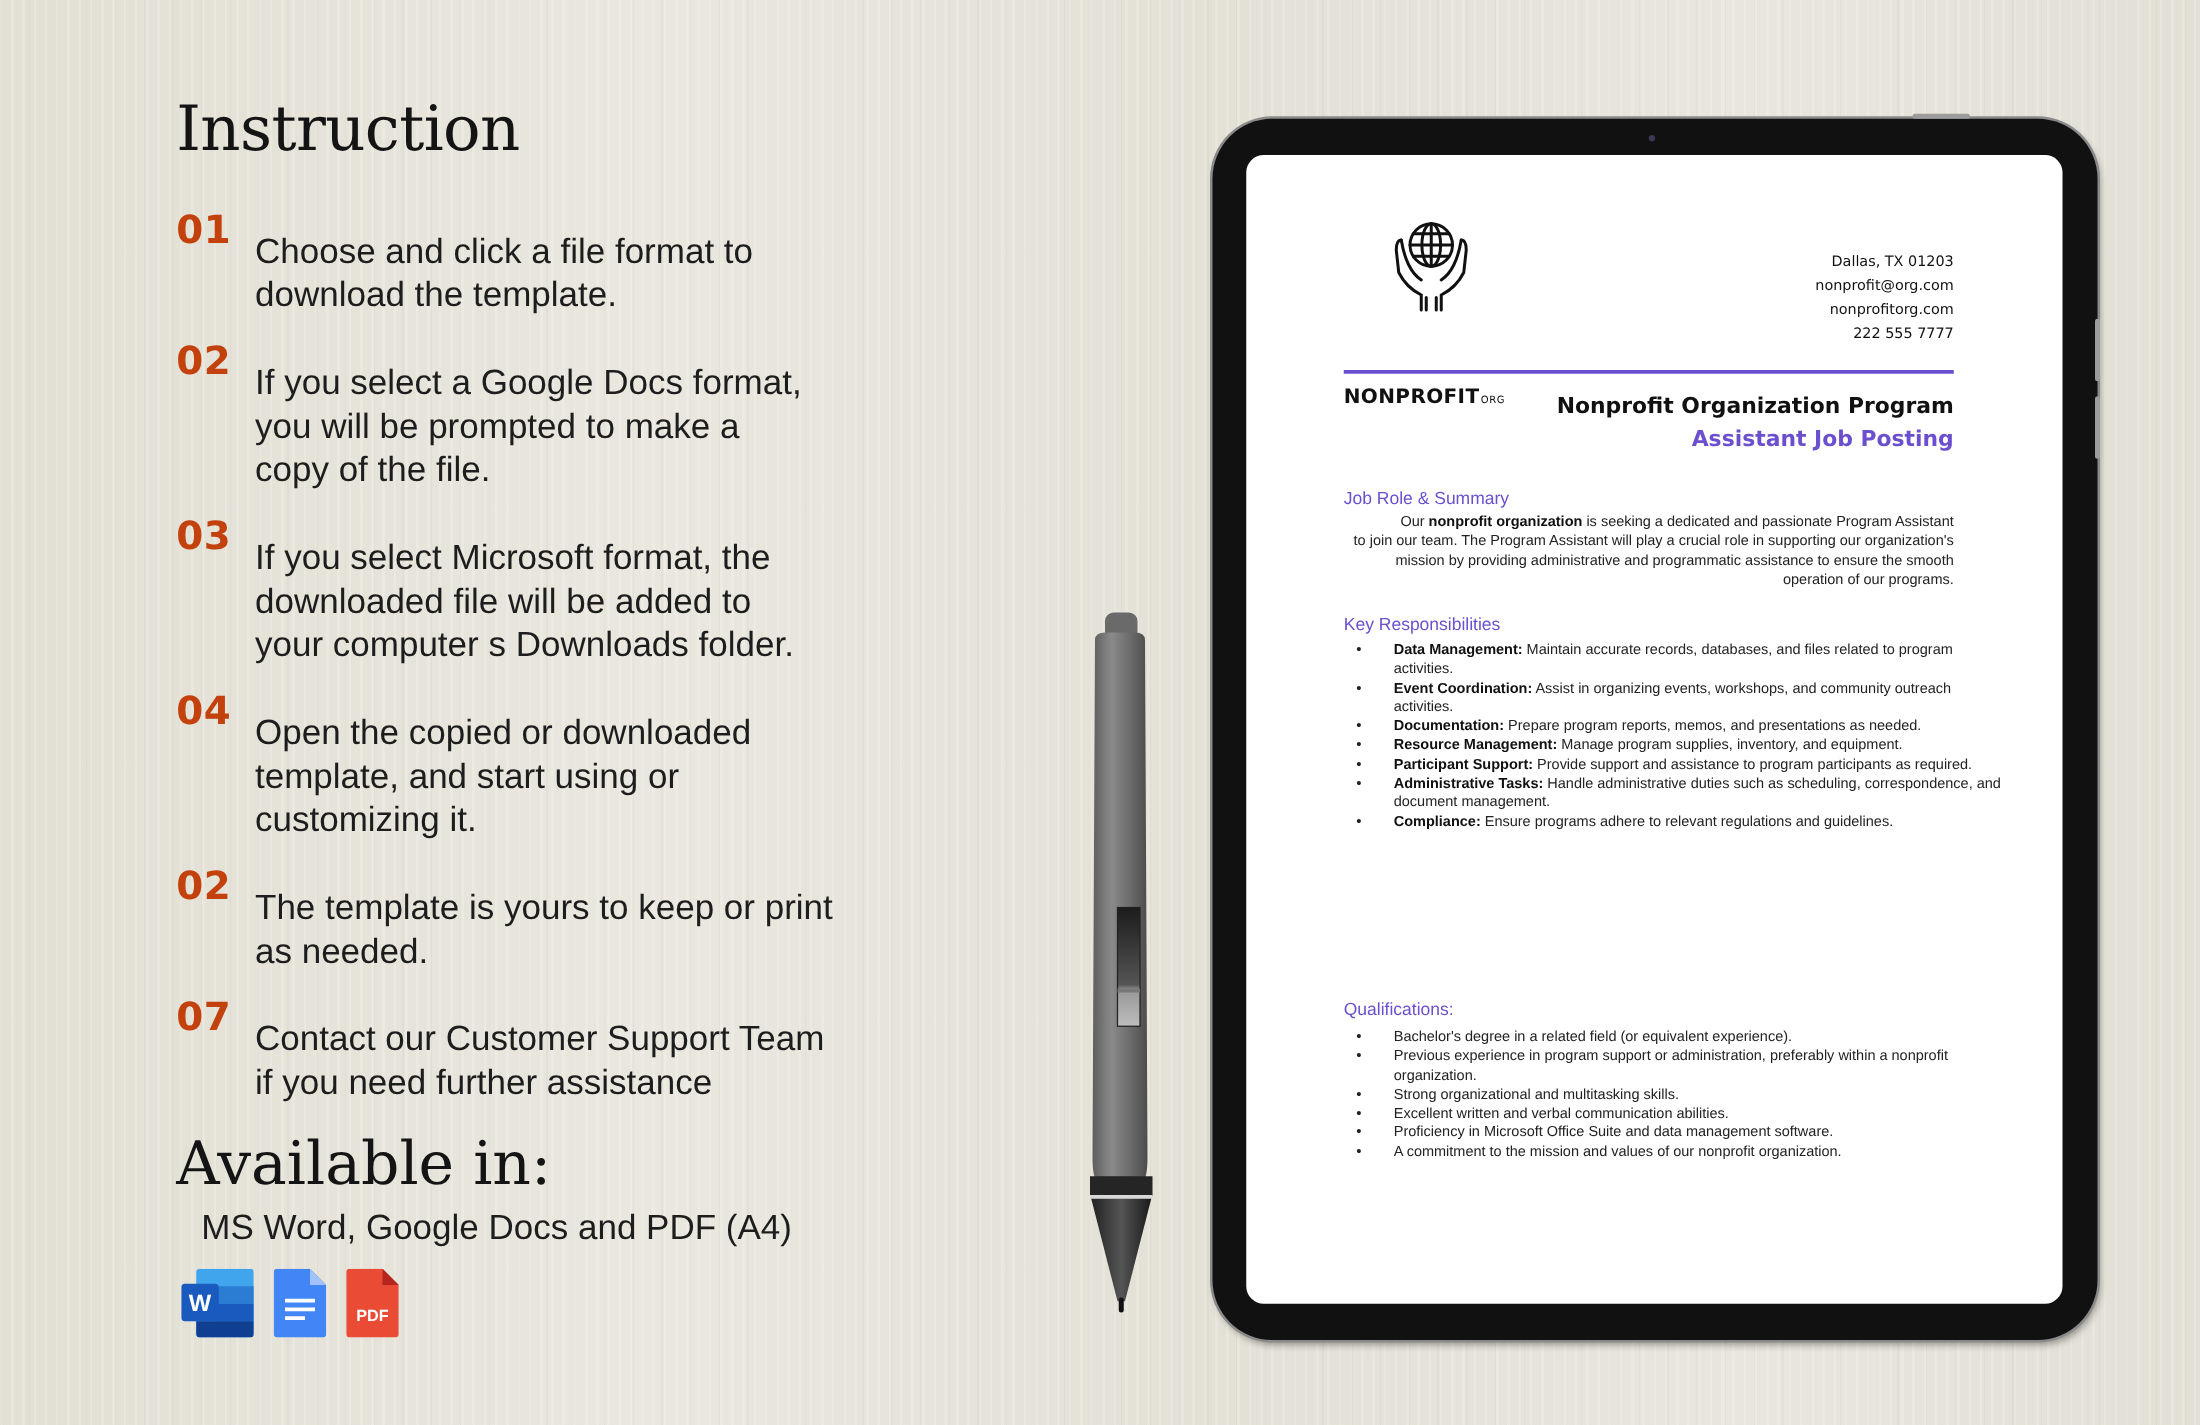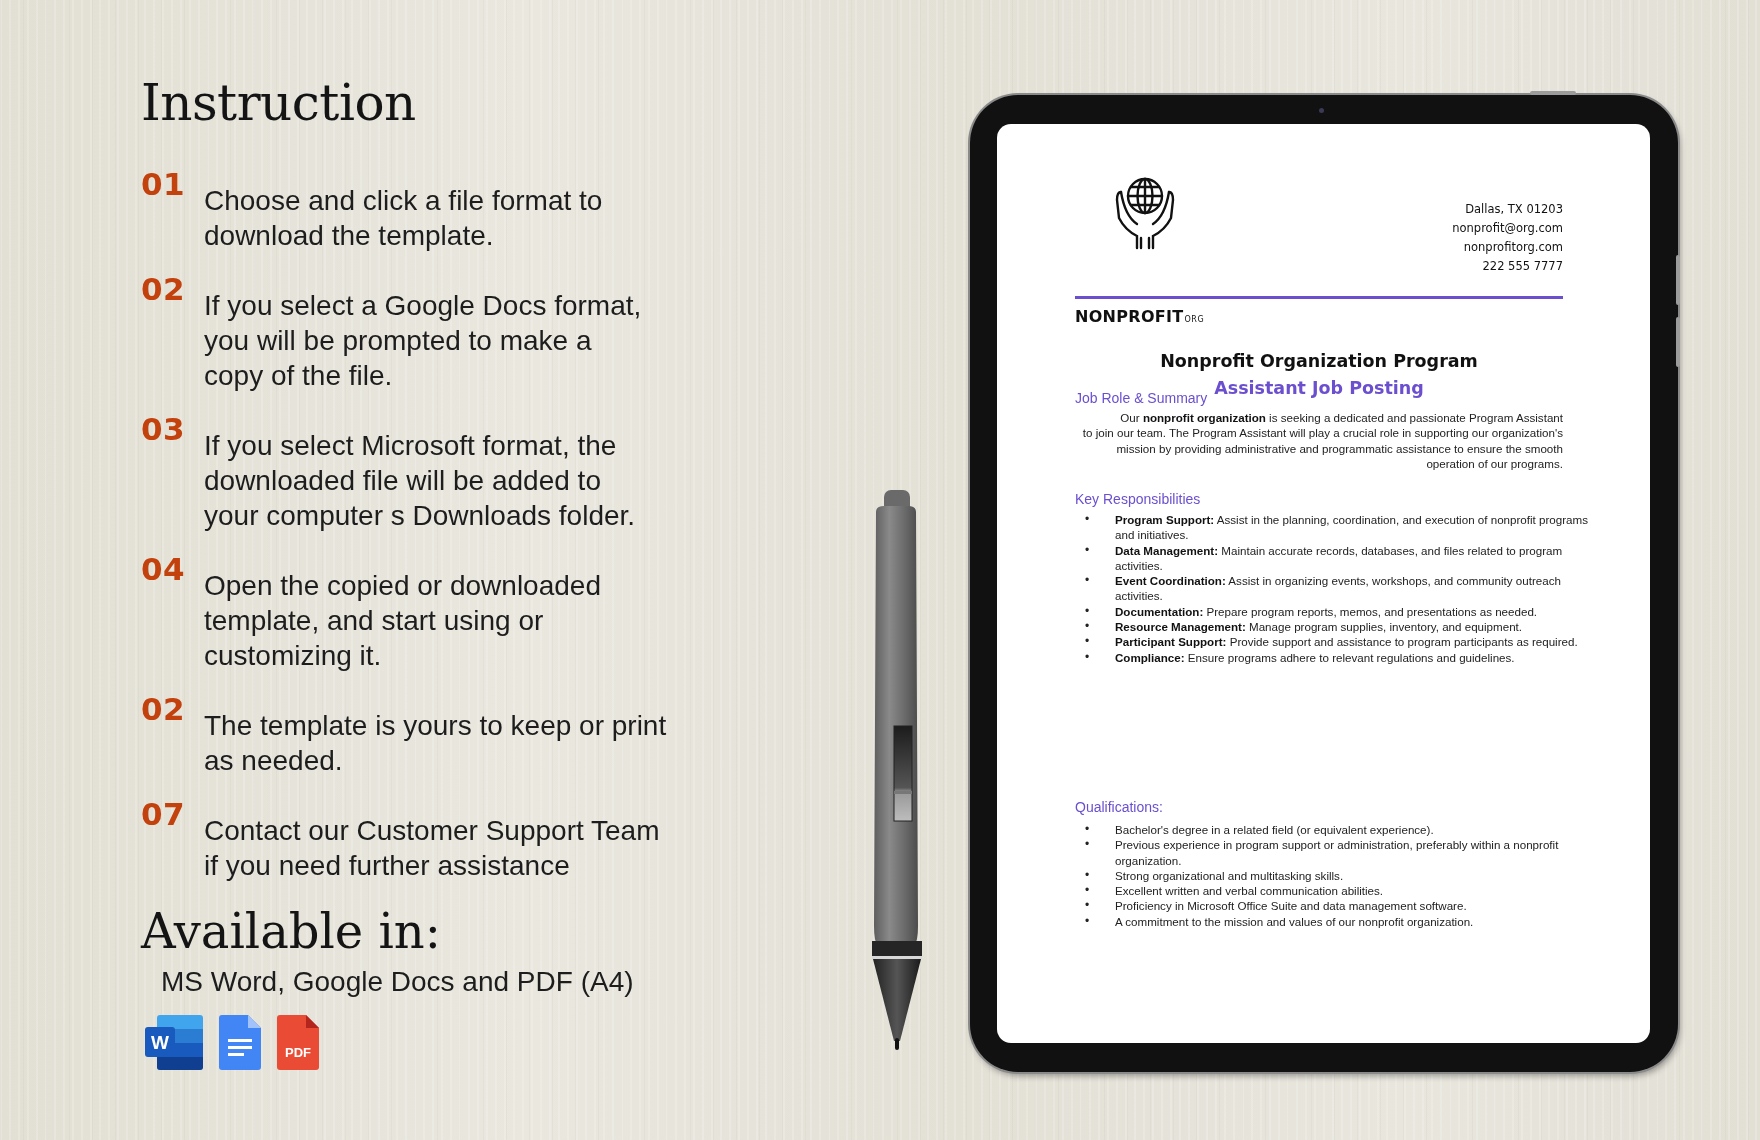--- a/index.html
+++ b/index.html
@@ -64,24 +64,23 @@
     position:absolute; left:0; top:131px; font-family:"DejaVu Sans", sans-serif;
     font-weight:bold; font-size:16px; color:#111; letter-spacing:0.3px; white-space:nowrap;
   }
   .logo-text small { font-size:8px; font-weight:normal; letter-spacing:0.5px; margin-left:1px; }
   .contact {
     position:absolute; right:0; top:76px; text-align:right;
     font-family:"DejaVu Sans", sans-serif; font-size:11.5px; line-height:19px; color:#111;
   }
   .rule { position:absolute; left:0; top:172px; width:488px; height:3px; background:#6b4fcf; }
   .doc-title {
-    position:absolute; left:0; top:188px; width:488px; text-align:center;
+    position:absolute; left:0; top:188px; width:488px; text-align:right;
     font-family:"DejaVu Sans", sans-serif; font-weight:bold; font-size:17.5px; line-height:27px;
     color:#111;
-    margin-top:36px;
   }
   .doc-title .purple { color:#6b4fcf; }
   .section-h {
     position:absolute; left:0; font-family:"Liberation Sans", sans-serif; font-size:14px;
     color:#6b4fcf;
   }
   .para {
     position:absolute; left:0; width:488px; font-family:"Liberation Sans", sans-serif;
     font-size:11.6px; line-height:15.3px; color:#222; text-indent:40px;text-align:right;
   }
@@ -245,26 +244,26 @@
       <div class="doc-title">
         <div>Nonprofit Organization Program</div>
         <div class="purple">Assistant Job Posting</div>
       </div>
 
       <div class="section-h" style="top:266px">Job Role &amp; Summary</div>
       <div class="para" style="top:286px"><span>Our </span><b>nonprofit organization</b><span> is seeking a dedicated and passionate Program Assistant to join our team. The Program Assistant will play a crucial role in supporting our organization's mission by providing administrative and programmatic assistance to ensure the smooth operation of our programs.</span></div>
 
       <div class="section-h" style="top:367px">Key Responsibilities</div>
       <ul class="bl" style="top:388px">
-        <li><b>Program Support:</b><span> Assist in the planning, coordination, and execution of nonprofit programs and initiatives.</span></li>
         <li><b>Data Management:</b><span> Maintain accurate records, databases, and files related to program activities.</span></li>
         <li><b>Event Coordination:</b><span> Assist in organizing events, workshops, and community outreach activities.</span></li>
         <li><b>Documentation:</b><span> Prepare program reports, memos, and presentations as needed.</span></li>
         <li><b>Resource Management:</b><span> Manage program supplies, inventory, and equipment.</span></li>
         <li><b>Participant Support:</b><span> Provide support and assistance to program participants as required.</span></li>
+        <li><b>Administrative Tasks:</b><span> Handle administrative duties such as scheduling, correspondence, and document management.</span></li>
         <li><b>Compliance:</b><span> Ensure programs adhere to relevant regulations and guidelines.</span></li>
       </ul>
 
       <div class="section-h" style="top:675px">Qualifications:</div>
       <ul class="bl" style="top:698px">
         <li>Bachelor's degree in a related field (or equivalent experience).</li>
         <li>Previous experience in program support or administration, preferably within a nonprofit organization.</li>
         <li>Strong organizational and multitasking skills.</li>
         <li>Excellent written and verbal communication abilities.</li>
         <li>Proficiency in Microsoft Office Suite and data management software.</li>

